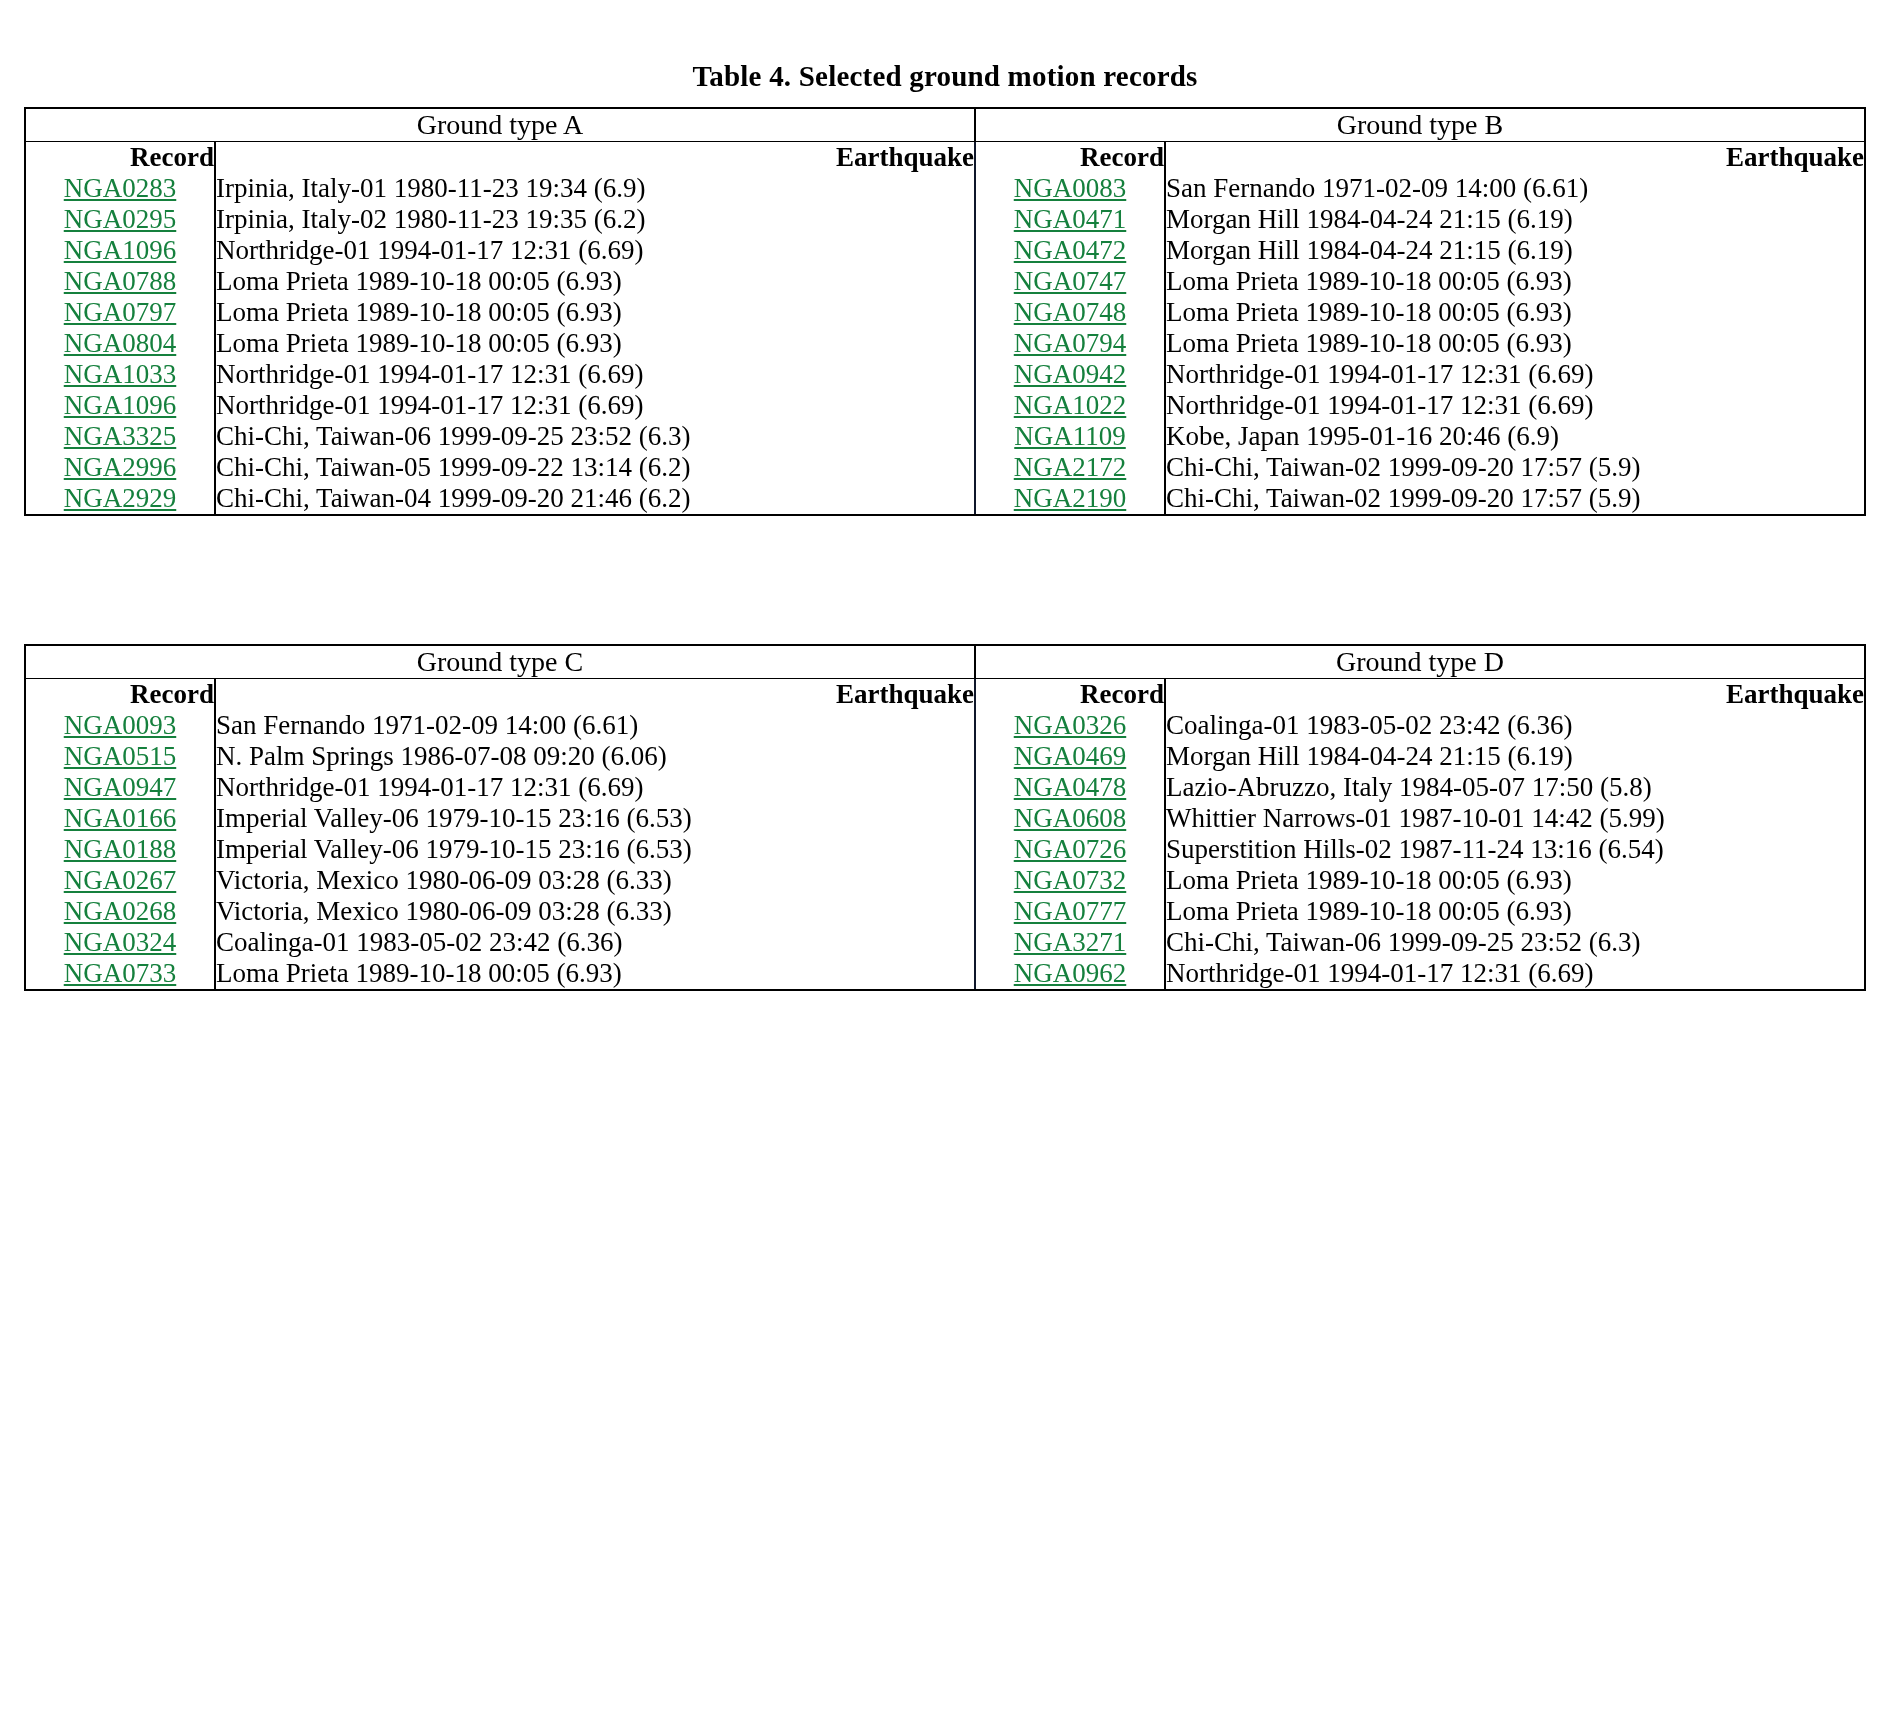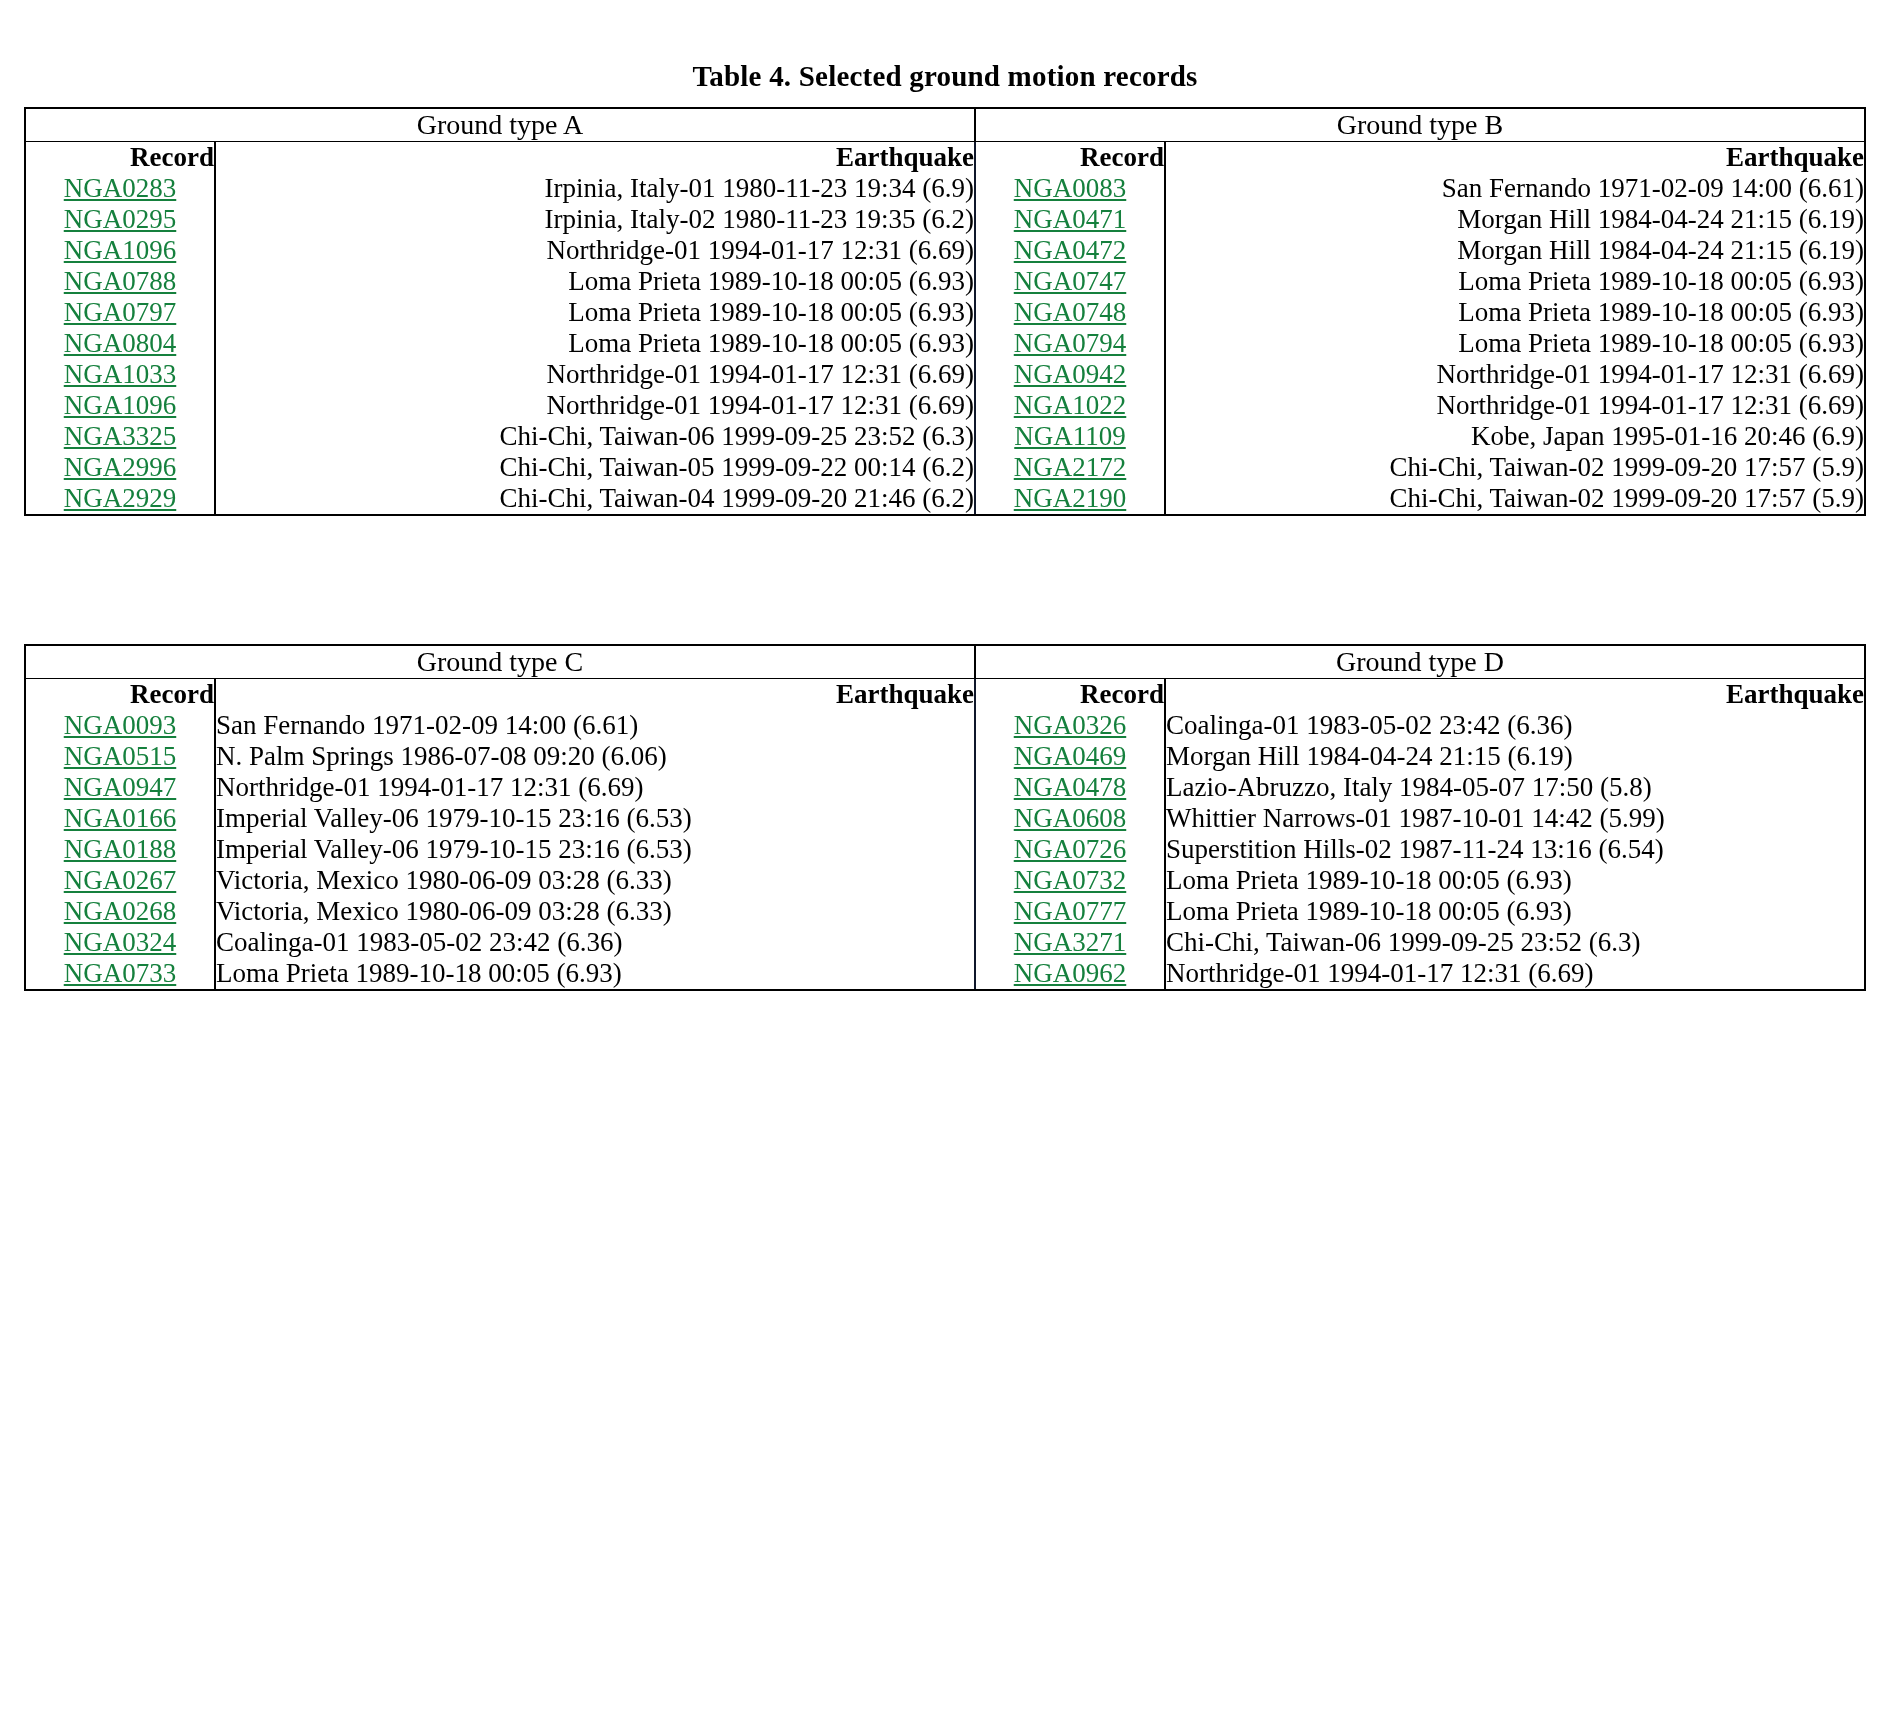--- a/index.html
+++ b/index.html
@@ -70,21 +70,21 @@
   .rec-cell a {
     color: #15803d;
     text-decoration: underline;
     cursor: pointer;
   }
   .eq-cell {
     font-size: 27px;
     padding: 5px 8px 5px 8px;
     white-space: nowrap;
   }
-  .eq-center { text-align: right; }
+  .eq-center { text-align: left; }
   .eq-left { text-align: left; padding-left: 14px; }
   .spacer {
     height: 100px;
   }
   
   .w-recA { width: 190px; }
   .w-eqA  { width: 760px; }
   .w-recB { width: 190px; }
   .w-eqB  { width: 700px; }
 </style>
@@ -163,21 +163,21 @@
         <td class="eq-cell eq-center outer">Northridge-01 1994-01-17 12:31 (6.69)</td>
       </tr>
       <tr>
         <td class="rec-cell outer"><a>NGA3325</a></td>
         <td class="eq-cell eq-center">Chi-Chi, Taiwan-06 1999-09-25 23:52 (6.3)</td>
         <td class="rec-cell outer mid-div"><a>NGA1109</a></td>
         <td class="eq-cell eq-center outer">Kobe, Japan 1995-01-16 20:46 (6.9)</td>
       </tr>
       <tr>
         <td class="rec-cell outer"><a>NGA2996</a></td>
-        <td class="eq-cell eq-center">Chi-Chi, Taiwan-05 1999-09-22 00:14 (6.2)</td>
+        <td class="eq-cell eq-center">Chi-Chi, Taiwan-05 1999-09-22 13:14 (6.2)</td>
         <td class="rec-cell outer mid-div"><a>NGA2172</a></td>
         <td class="eq-cell eq-center outer">Chi-Chi, Taiwan-02 1999-09-20 17:57 (5.9)</td>
       </tr>
       <tr>
         <td class="rec-cell outer bottom-rule"><a>NGA2929</a></td>
         <td class="eq-cell eq-center bottom-rule">Chi-Chi, Taiwan-04 1999-09-20 21:46 (6.2)</td>
         <td class="rec-cell outer mid-div bottom-rule"><a>NGA2190</a></td>
         <td class="eq-cell eq-center outer bottom-rule">Chi-Chi, Taiwan-02 1999-09-20 17:57 (5.9)</td>
       </tr>
     </tbody>

